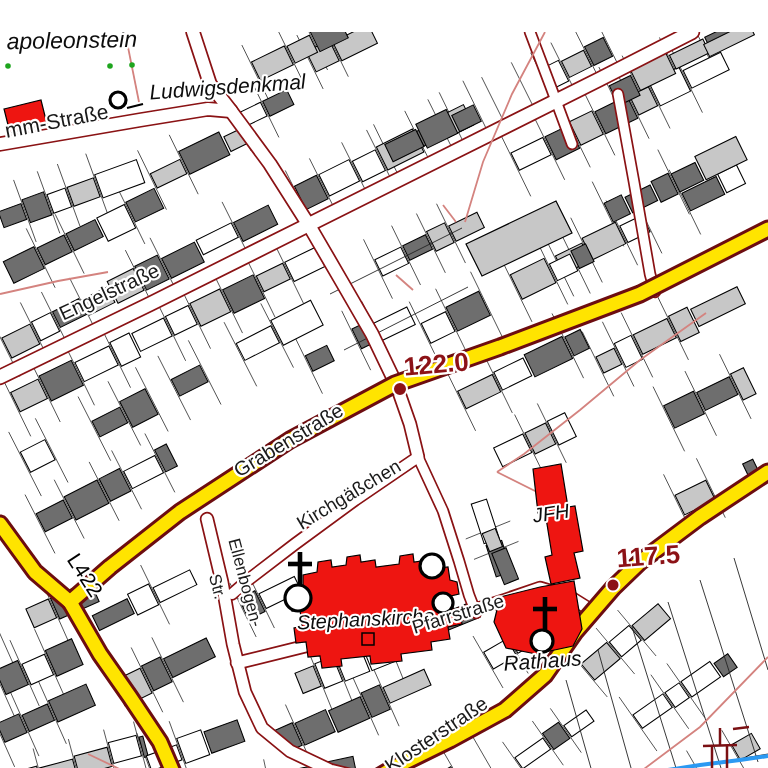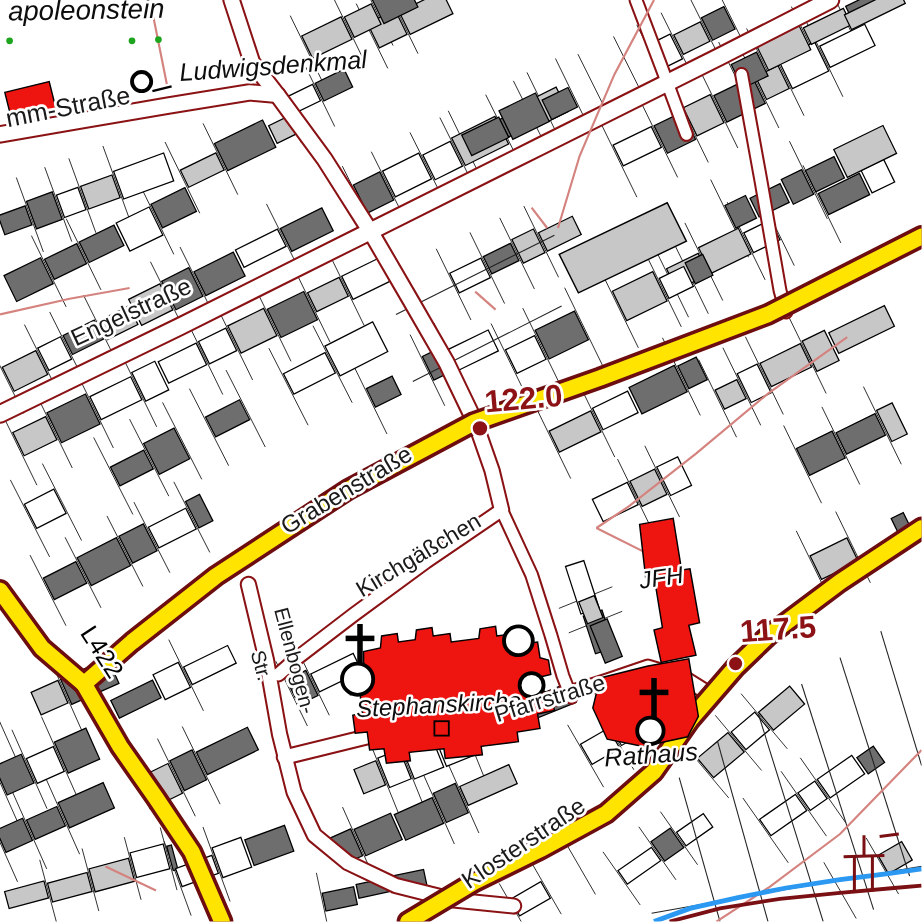--- a/index.html
+++ b/index.html
@@ -1,16 +1,16 @@
 <!DOCTYPE html>
 <html><head>
 <meta charset="utf-8">
 <style>
   html,body{margin:0;padding:0;background:#fff;width:768px;height:768px;overflow:hidden;}
-  #map-wrap{width:768px;height:608px;position:relative;}
+  #map-wrap{width:768px;height:608px;position:relative;margin-top:32px;}
   svg{display:block;width:768px;height:768px;font-family:"Liberation Sans",sans-serif;}
   .lbl{text-anchor:middle;paint-order:stroke fill;stroke:#ffffff;stroke-linejoin:round;stroke-linecap:round;}
   .lbl-street{fill:#1a1a1a;stroke-width:4.5px;font-weight:400;}
   .lbl-poi{fill:#0d0d0d;stroke-width:4px;font-style:italic;font-weight:400;}
   .lbl-elev{fill:#8c1216;stroke-width:4.5px;font-weight:700;}
   .lbl-road{fill:#000;stroke-width:4.5px;font-weight:400;}
 </style>
 </head>
 <body>
 

